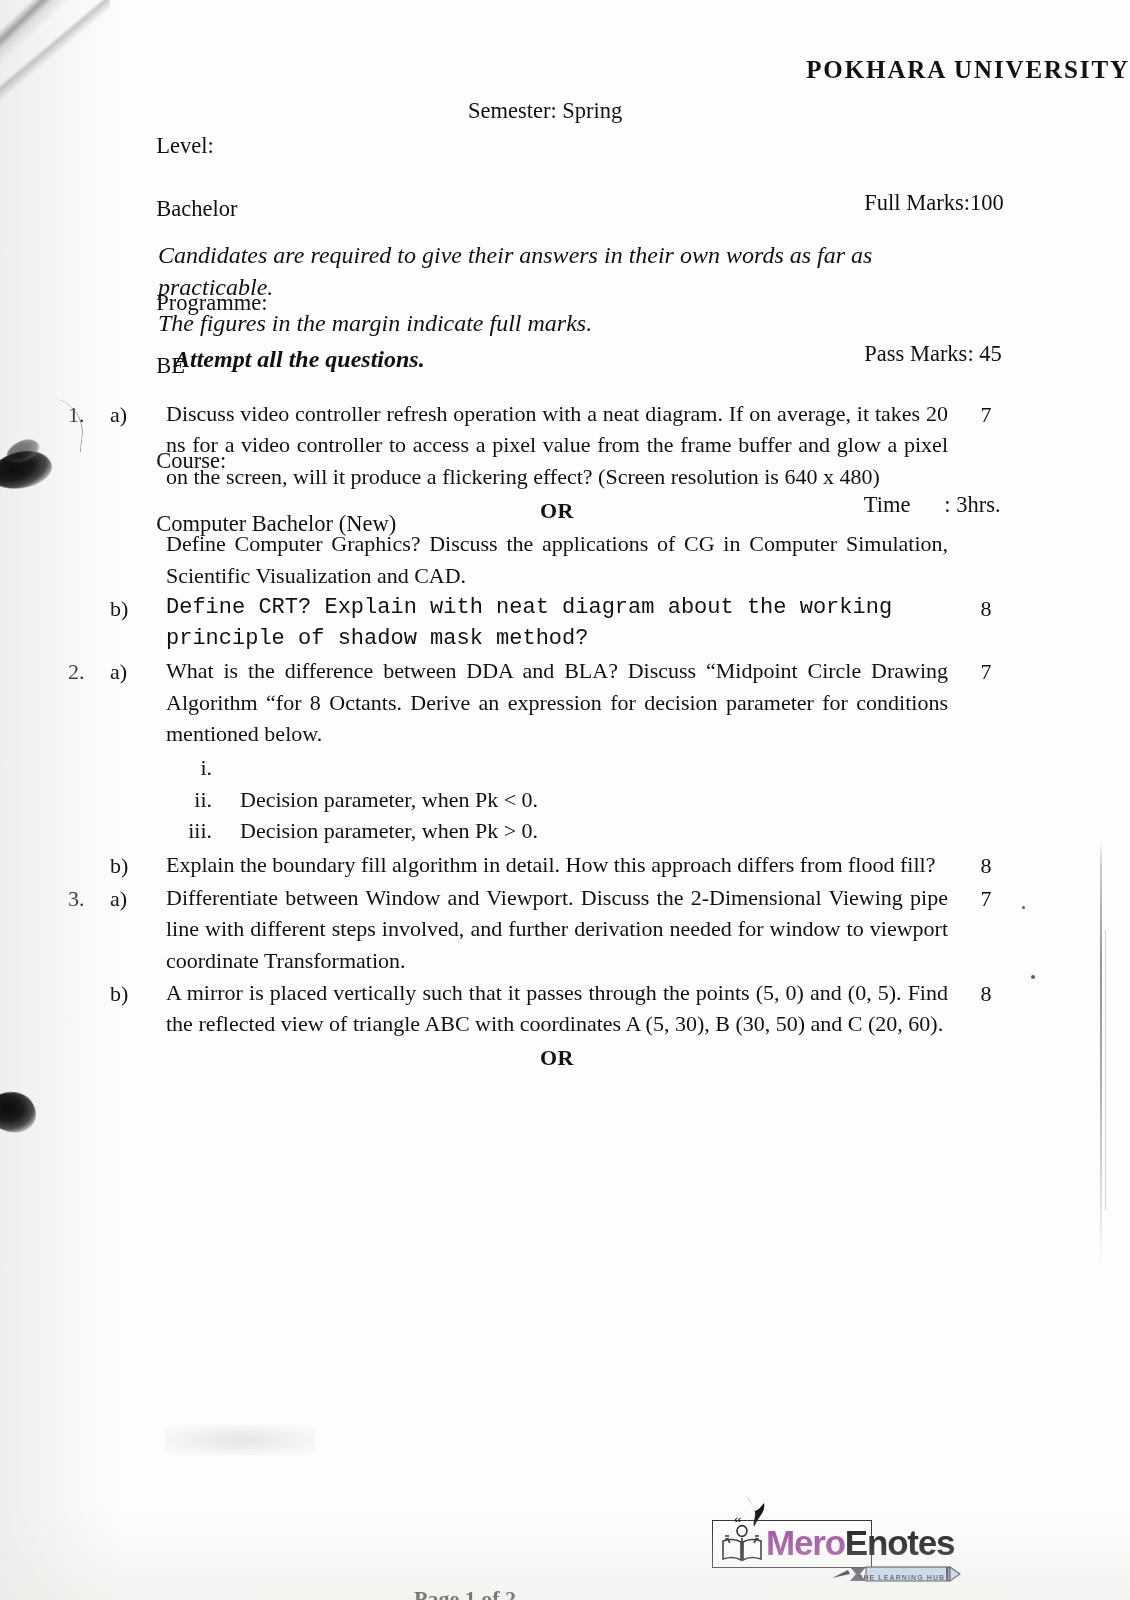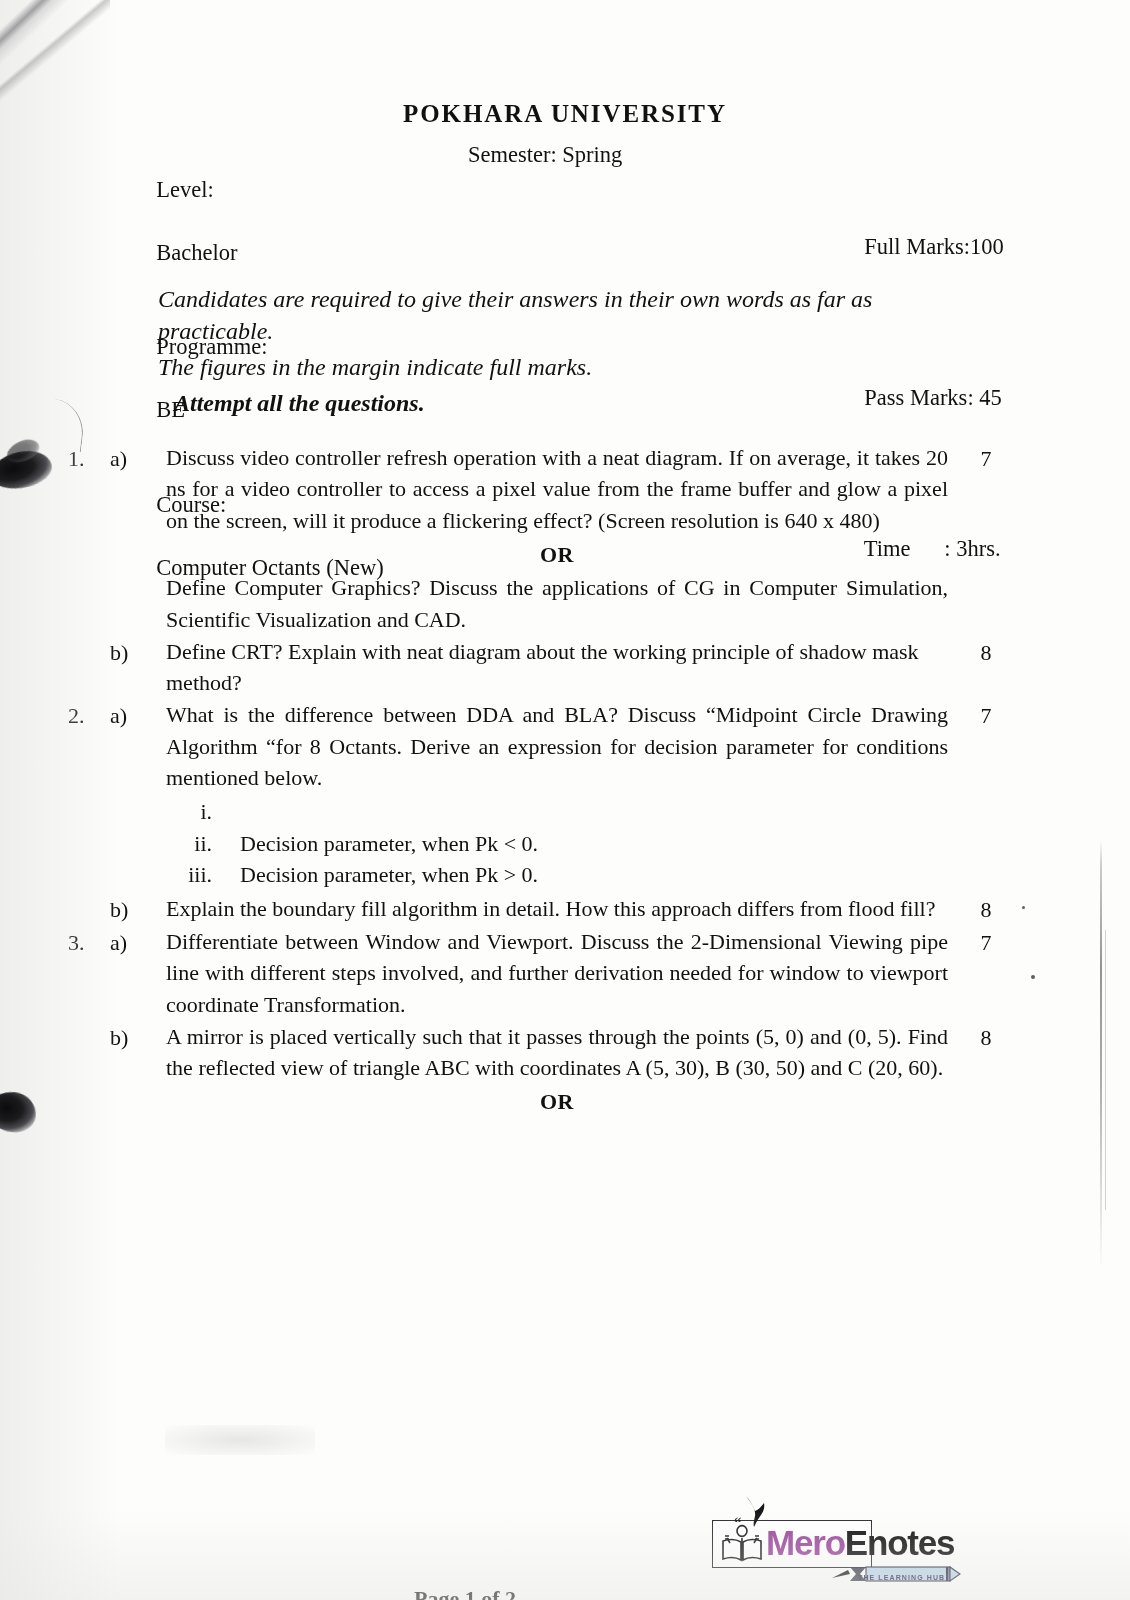--- a/index.html
+++ b/index.html
@@ -102,25 +102,25 @@
     position: absolute;
     background: rgba(40,40,44,0.75);
   }
   .tick-1 { top: 906px; right: 105px; width: 3px; height: 3px; border-radius: 50%; }
   .tick-2 { top: 975px; right: 95px; width: 4px; height: 4px; border-radius: 50%; }
 
   
   .content { position: relative; z-index: 2; }
 
   .uni-title {
-    text-align: center;
+    text-align: right;
     font-size: 25px;
     font-weight: bold;
     letter-spacing: 1.9px;
-    padding-top: 100px;
+    padding-top: 56px;
     font-family: "Liberation Serif", "DejaVu Serif", serif;
   }
 
   .meta {
     position: relative;
     margin-top: 14px;
     height: 120px;
     font-size: 22.5px;
   }
   .meta-left { position: absolute; left: 100px; top: 0; line-height: 1.40; }
@@ -188,21 +188,21 @@
     line-height: 1.44;
     padding-top: 1px;
   }
   .or-line {
     text-align: center;
     font-weight: bold;
     font-size: 22px;
     margin: 2px 0 2px 0;
     letter-spacing: 0.5px;
   }
-  .nojustify { text-align: left; }
+  .nojustify { text-align: left; font-family: Liberation Mono, monospace; }
 
   .roman-list {
     margin: 2px 0 2px 0;
     padding: 0;
     list-style: none;
   }
   .roman-list li {
     display: flex;
     line-height: 1.44;
   }
@@ -322,21 +322,21 @@
           <span>Bachelor</span>
         </div>
         <div class="meta-row">
           <span>Programme:</span>
           <span>&nbsp;</span>
           <span>BE</span>
         </div>
         <div class="meta-row">
           <span>Course:</span>
           <span>&nbsp;</span>
-          <span>Computer Octants (New)</span>
+          <span>Computer Bachelor (New)</span>
         </div>
       </div>
 
       <div class="meta-center">Semester: Spring</div>
 
       <div class="meta-right">
         <div class="meta-row">
           <span>Full Marks:</span><span>100</span>
         </div>
         <div class="meta-row">

